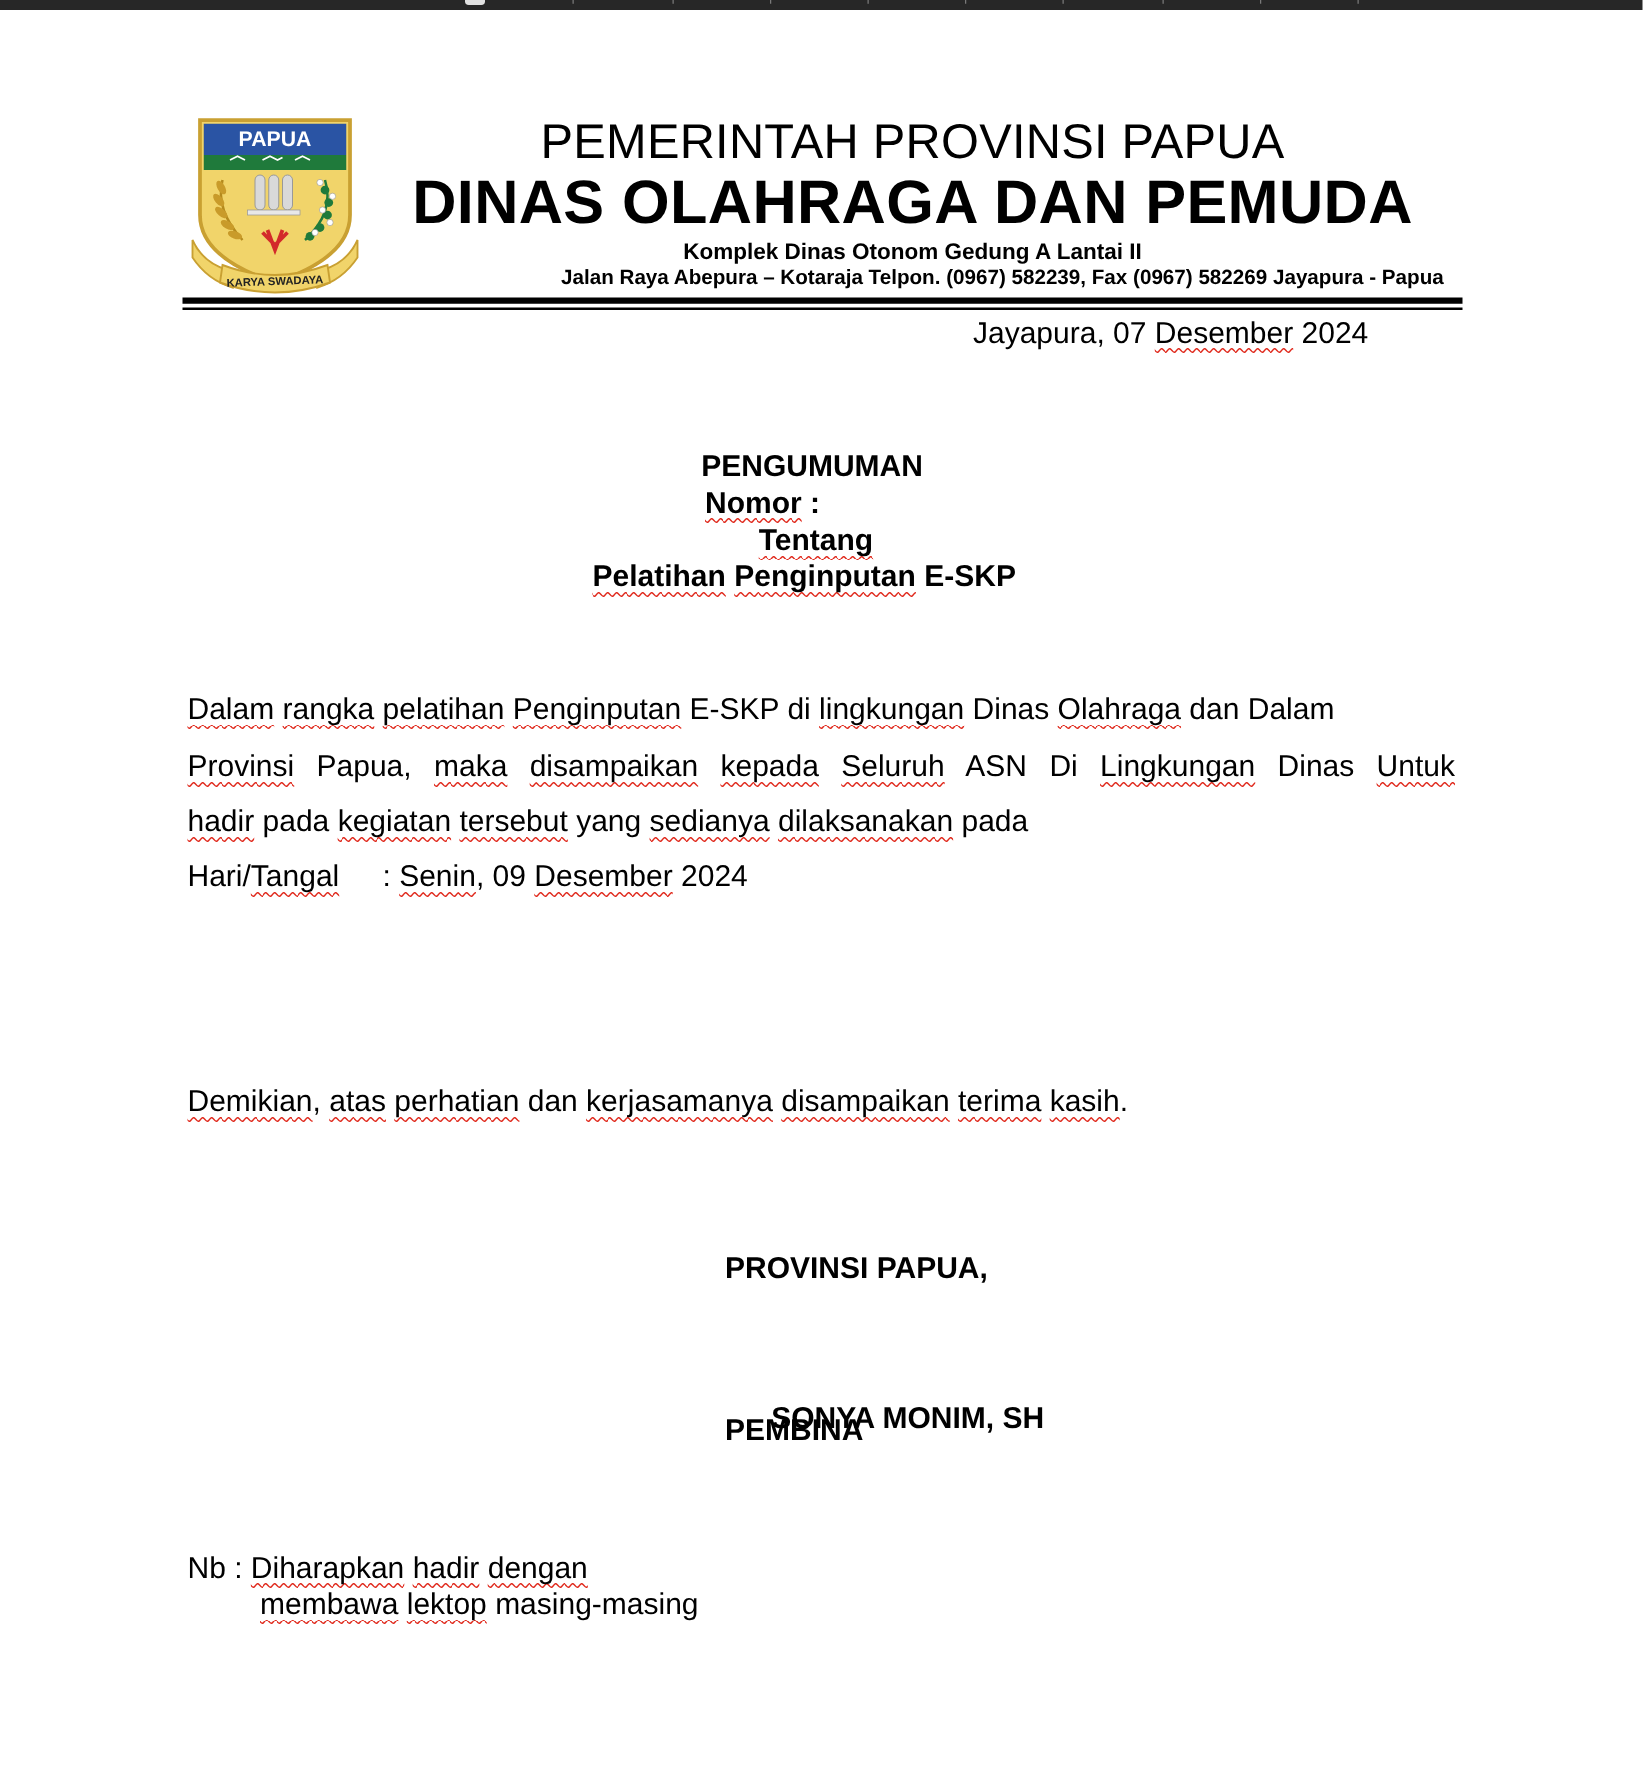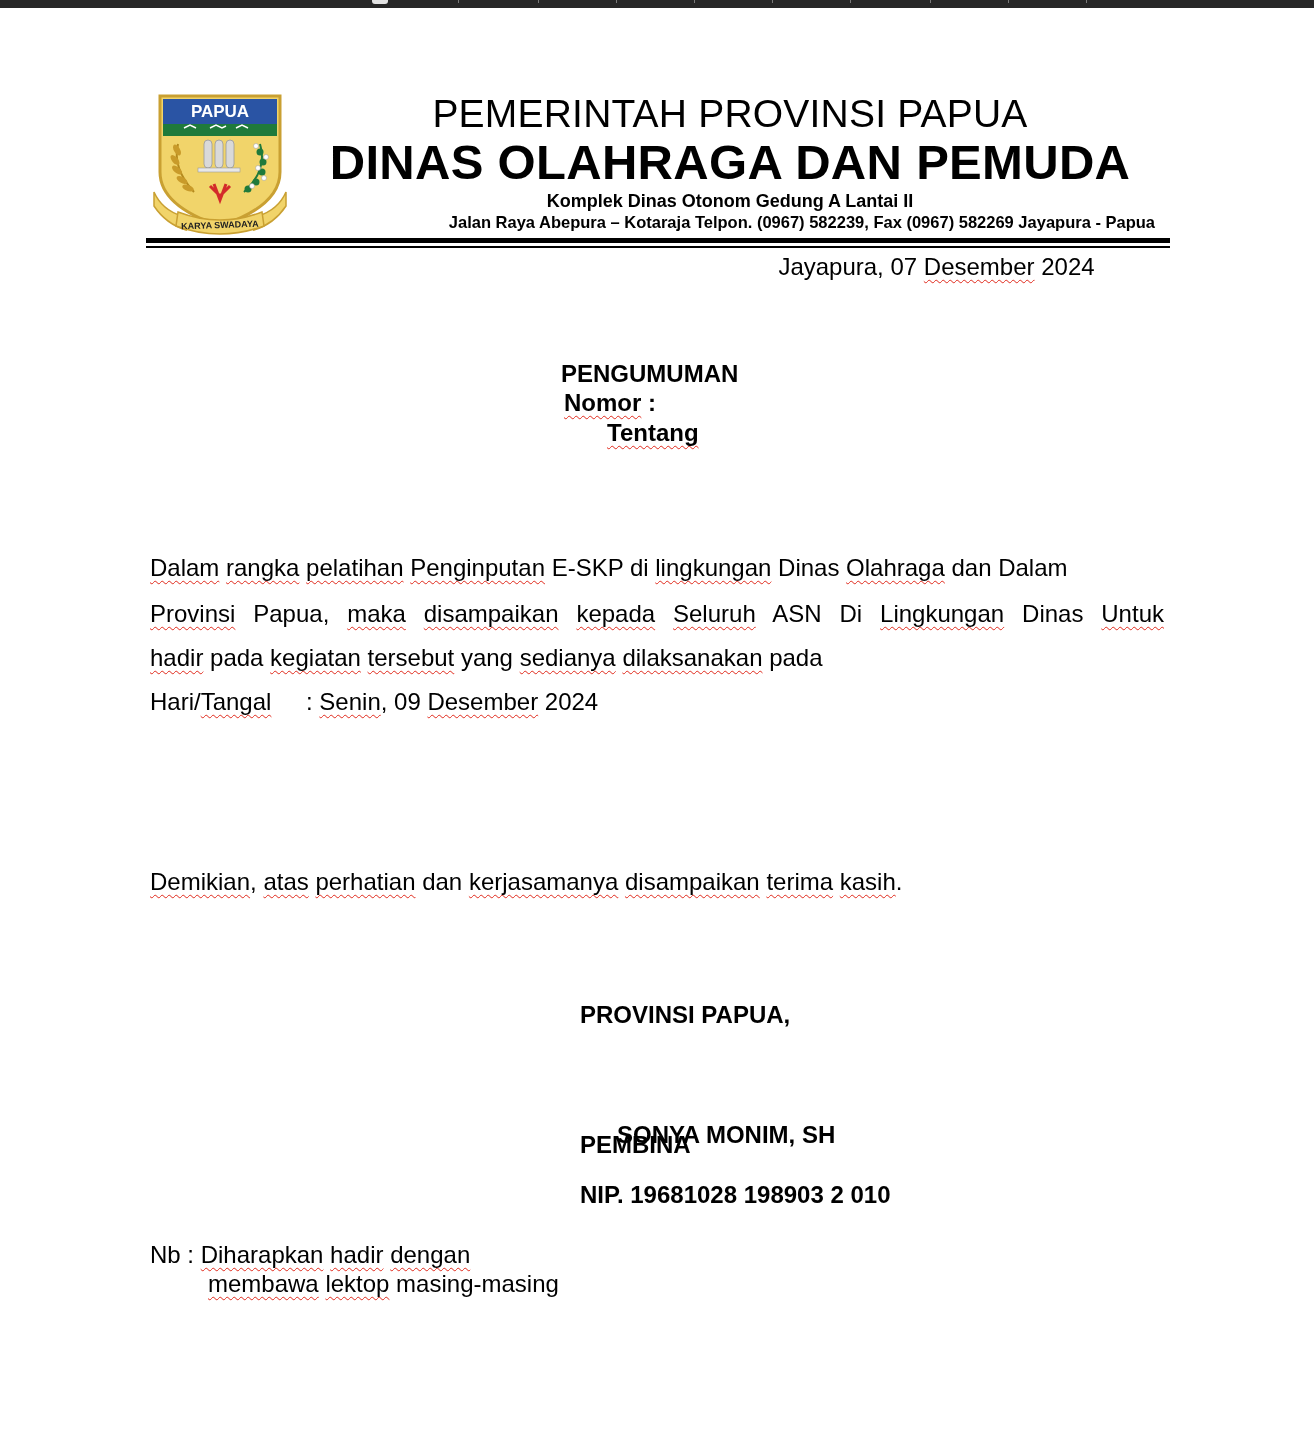--- a/index.html
+++ b/index.html
@@ -155,31 +155,31 @@
   <div class="head-line3">Komplek Dinas Otonom Gedung A Lantai II</div>
   <div class="head-line4">Jalan Raya Abepura – Kotaraja Telpon. (0967) 582239, Fax (0967) 582269 Jayapura - Papua</div>
   <div class="rule-thick"></div>
   <div class="rule-thin"></div>
 
   <div class="date"><span>Jayapura, 07</span> <span class="spell">Desember</span> <span>2024</span></div>
 
   <div class="title-block t1">PENGUMUMAN</div>
   <div class="title-block t2"><span class="spell">Nomor</span><span> :</span></div>
   <div class="title-block t3"><span class="spell">Tentang</span></div>
+  <div class="title-block t4"><span class="spell">Pelatihan</span> <span class="spell">Penginputan</span> <span>E-SKP</span></div>
 
   <div class="body-text p1"><span class="spell">Dalam</span><span> </span><span class="spell">rangka</span><span> </span><span class="spell">pelatihan</span><span> </span><span class="spell">Penginputan</span><span> E-SKP di </span><span class="spell">lingkungan</span><span> Dinas </span><span class="spell">Olahraga</span><span> dan Dalam</span></div>
   <div class="body-text p2 justify"><span class="spell">Provinsi</span><span> Papua, </span><span class="spell">maka</span><span> </span><span class="spell">disampaikan</span><span> </span><span class="spell">kepada</span><span> </span><span class="spell">Seluruh</span><span> ASN Di </span><span class="spell">Lingkungan</span><span> Dinas </span><span class="spell">Untuk</span></div>
   <div class="body-text p3"><span class="spell">hadir</span><span> pada </span><span class="spell">kegiatan</span><span> </span><span class="spell">tersebut</span><span> yang </span><span class="spell">sedianya</span><span> </span><span class="spell">dilaksanakan</span><span> pada</span></div>
 
   <div class="detail-row r1">
     <span class="lbl"><span>Hari/</span><span class="spell">Tangal</span></span><span><span>: </span><span class="spell">Senin</span><span>, 09 </span><span class="spell">Desember</span><span> 2024</span></span>
   </div>
 
   <div class="closing"><span class="spell">Demikian</span><span>, </span><span class="spell">atas</span><span> </span><span class="spell">perhatian</span><span> dan </span><span class="spell">kerjasamanya</span><span> </span><span class="spell">disampaikan</span><span> </span><span class="spell">terima</span><span> </span><span class="spell">kasih</span><span>.</span></div>
 
   <div class="sig s2">PROVINSI PAPUA,</div>
   <div class="sig s3">SONYA MONIM, SH</div>
   <div class="sig s4">PEMBINA</div>
-  <div class="sig s5">NIP. 19681028 198903 2 010</div>
 
   <div class="nb1"><span>Nb : </span><span class="spell">Diharapkan</span><span> </span><span class="spell">hadir</span><span> </span><span class="spell">dengan</span></div>
   <div class="nb2"><span class="spell">membawa</span><span> </span><span class="spell">lektop</span><span> masing-masing</span></div>
 </div>
 
 </body></html>

